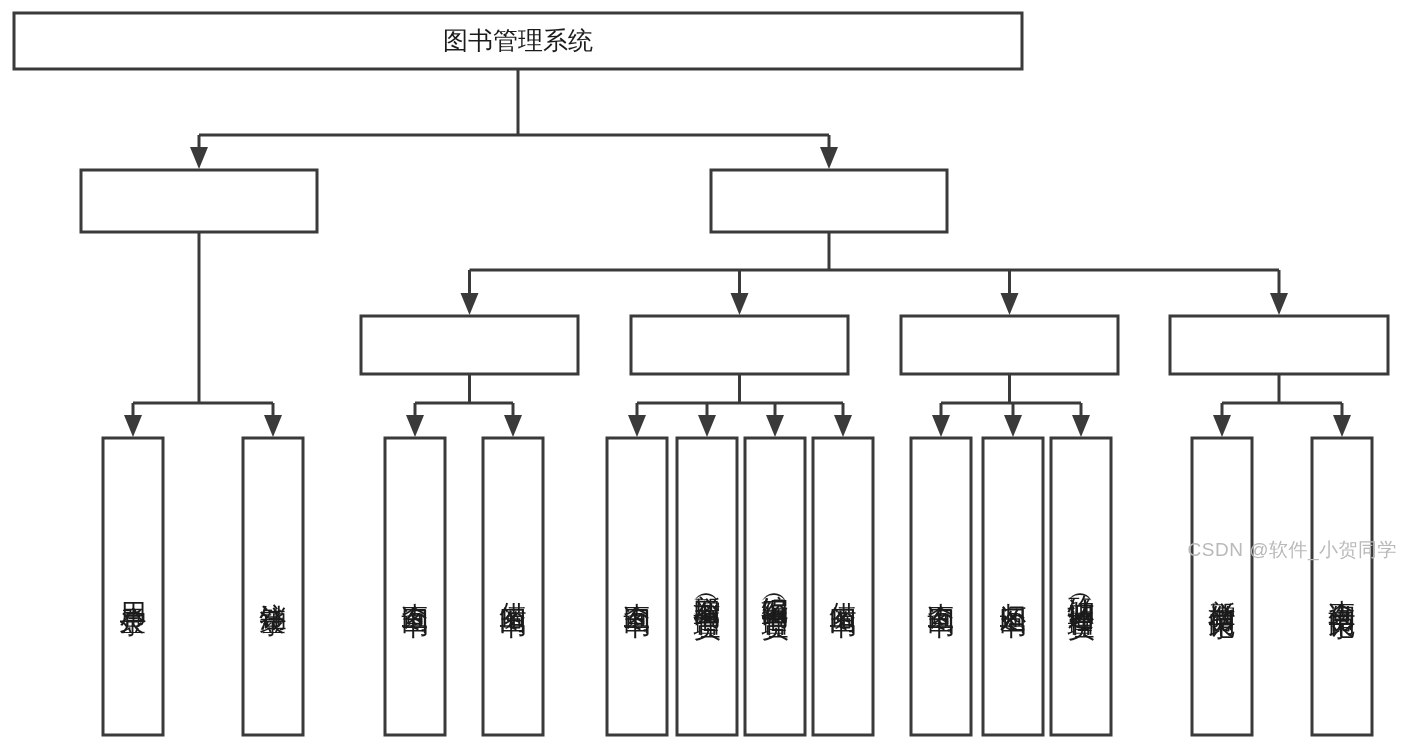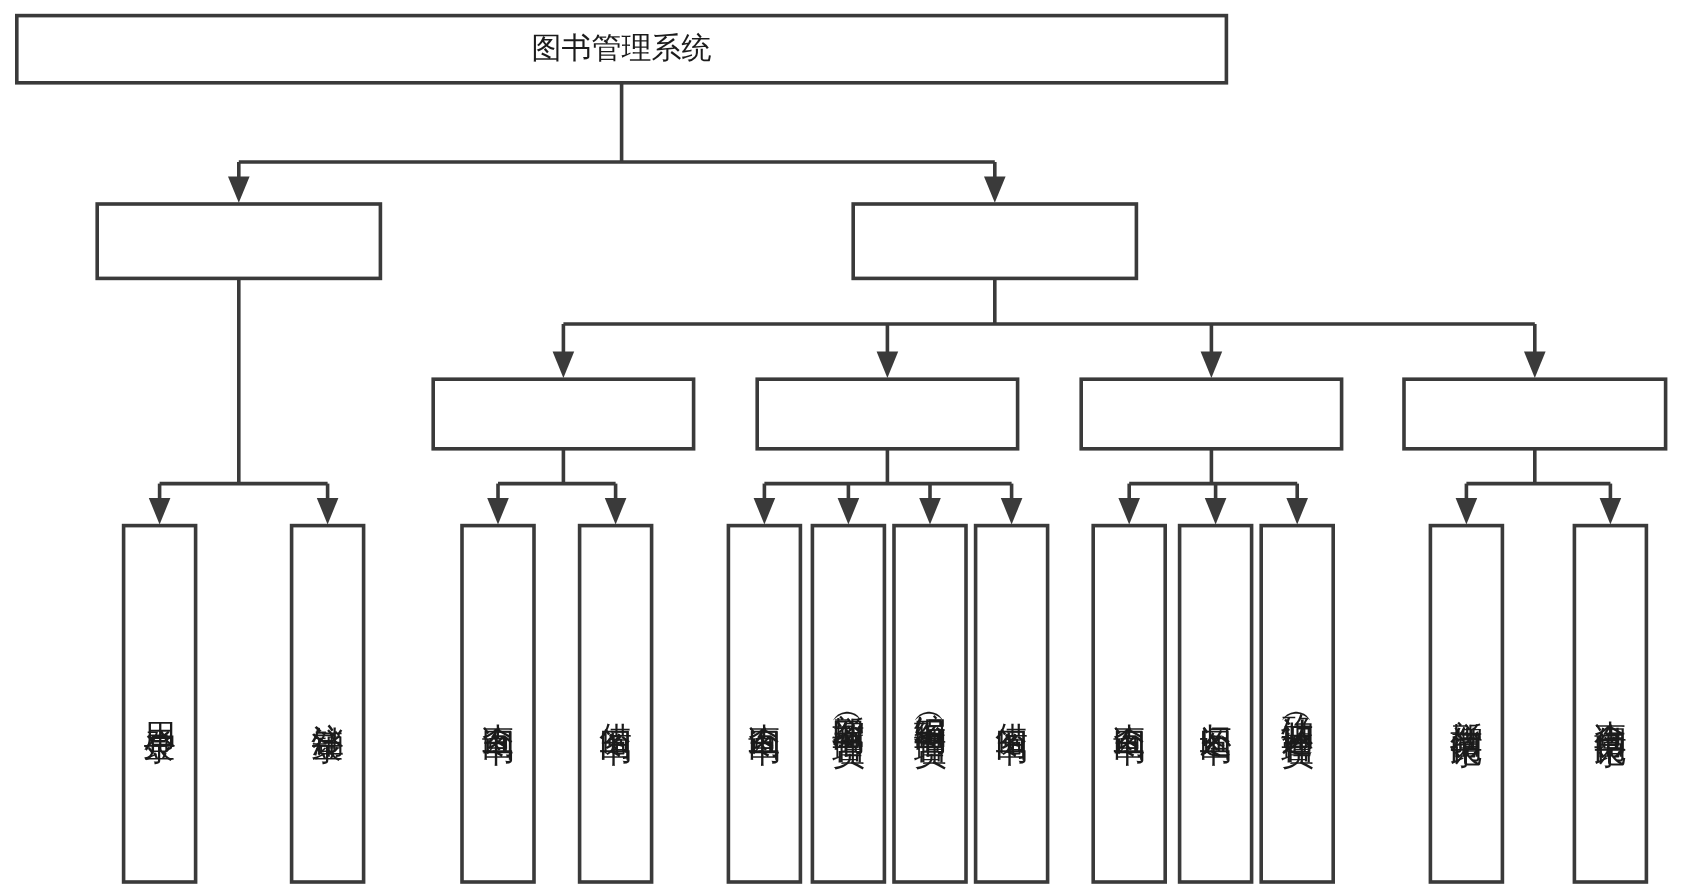--- a/index.html
+++ b/index.html
@@ -207,13 +207,14 @@
         <span class="leaf-label">确认归还（管理员）</span>
       </div>
       <div class="leaf-label-holder" style="left: 1192px; top: 438px; width: 60px; height: 297px;">
         <span class="leaf-label">新增借阅记录</span>
       </div>
       <div class="leaf-label-holder" style="left: 1312px; top: 438px; width: 60px; height: 297px;">
         <span class="leaf-label">查询借阅记录</span>
       </div>
     </div>
 
+  <div class="watermark">CSDN @软件_小贺同学</div>
 </div>
 
 </body></html>

